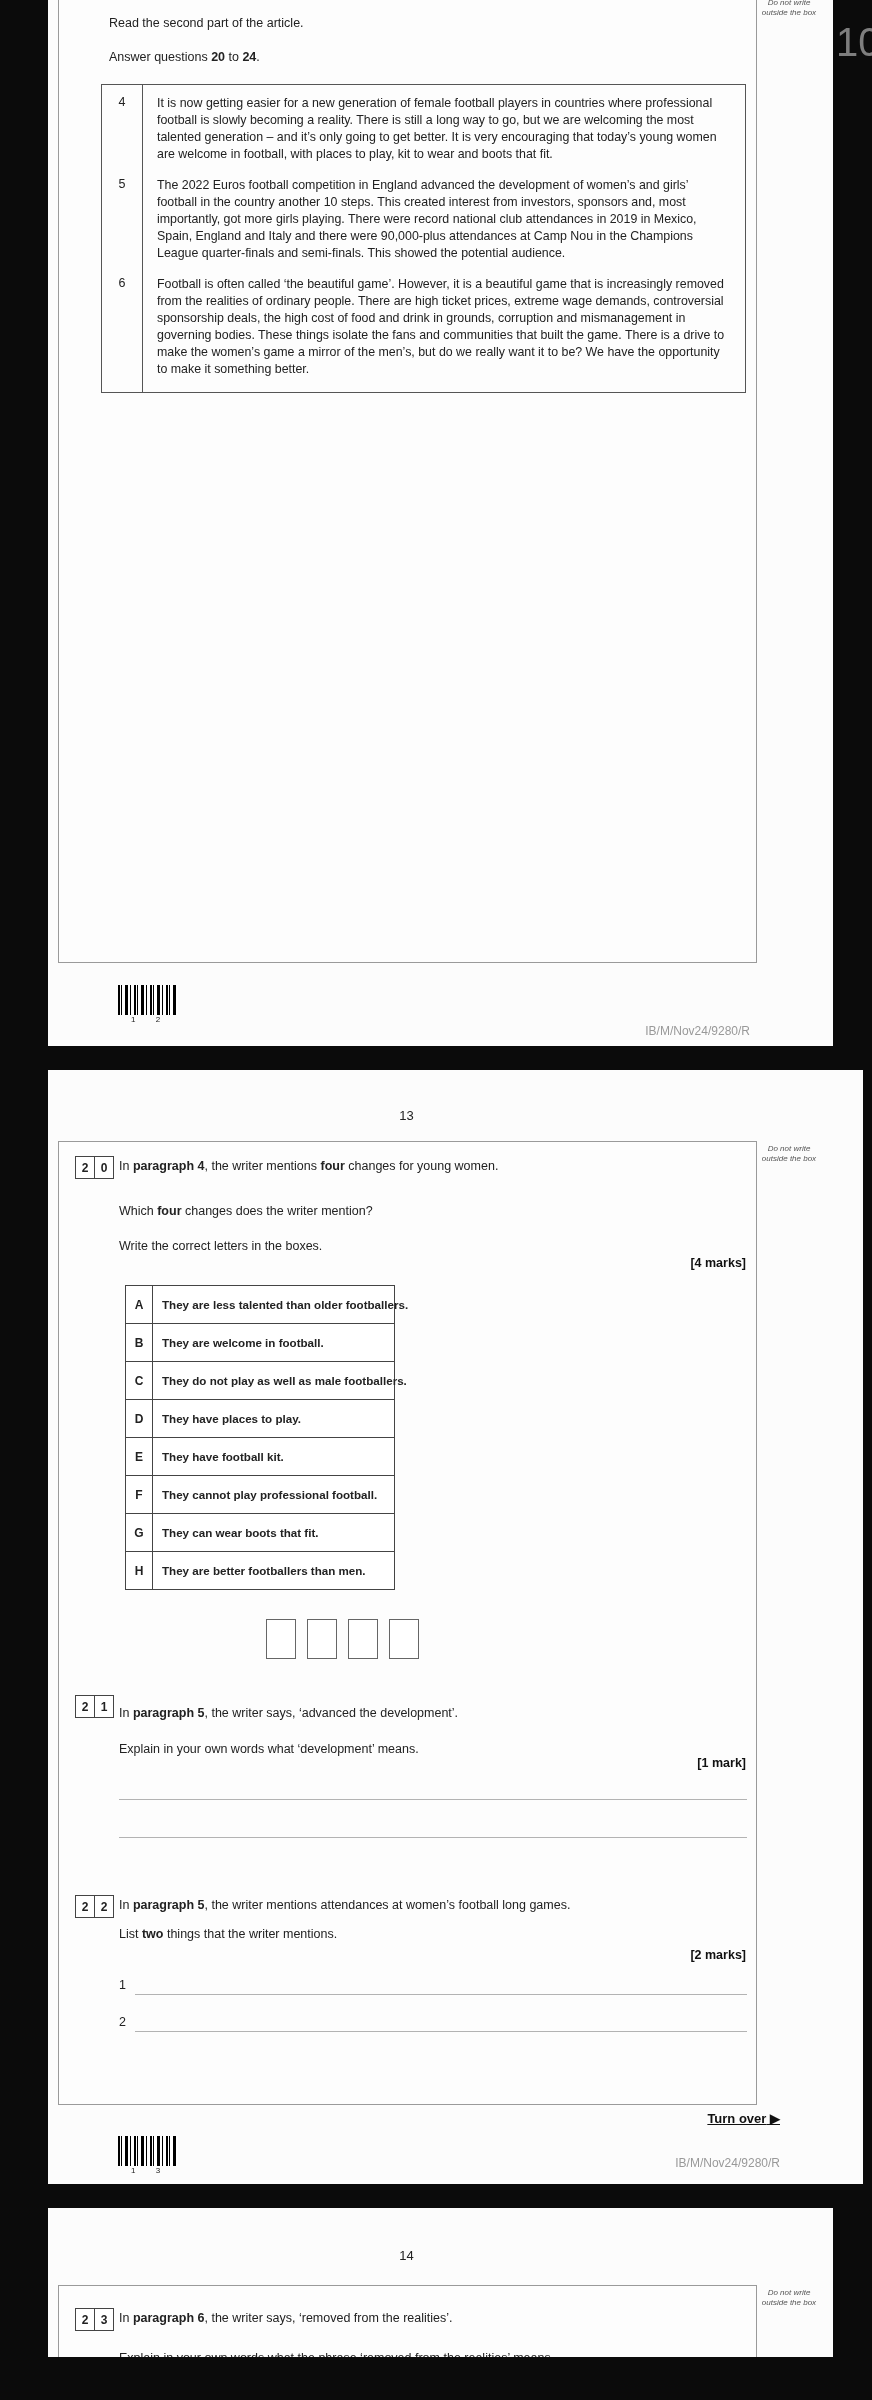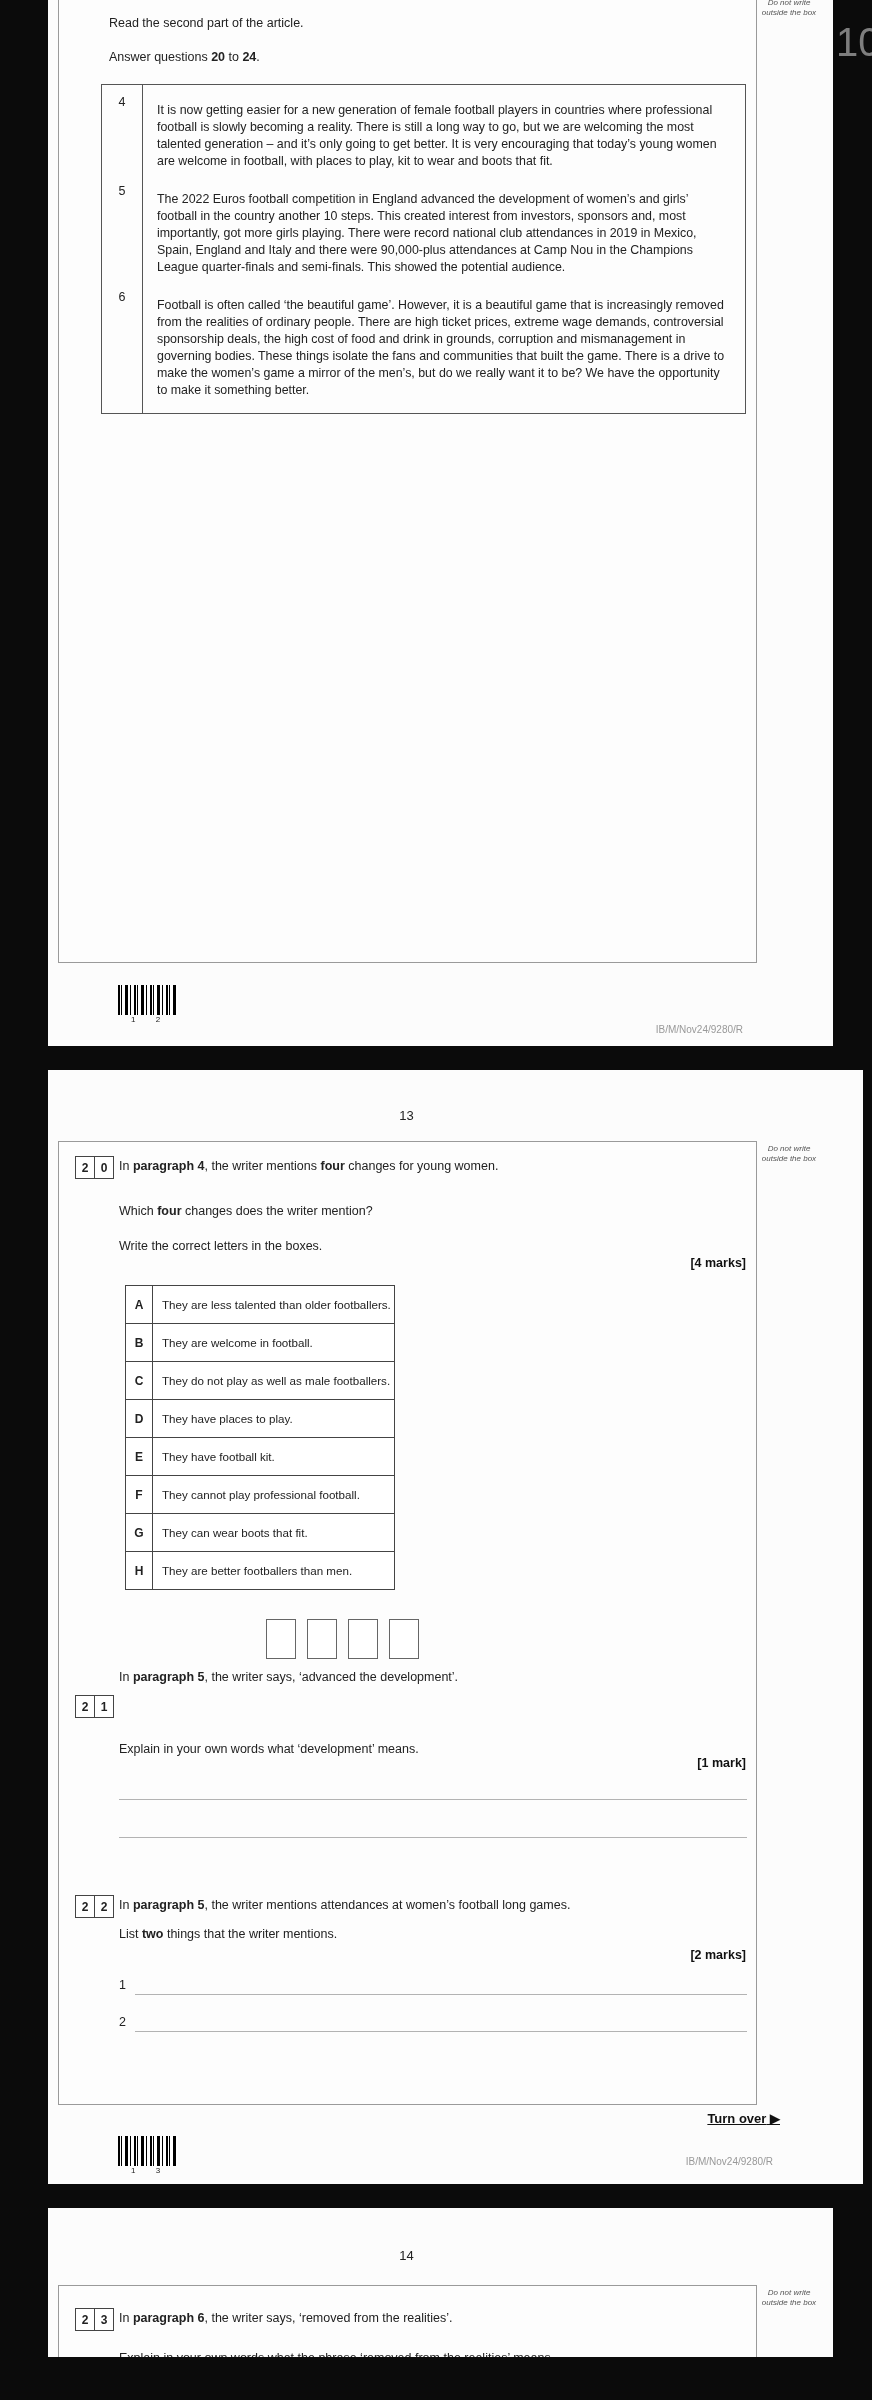--- a/index.html
+++ b/index.html
@@ -31,53 +31,53 @@
   #page13 .pagenum{top:38px;}
   #page14 .pagenum{top:40px;}
 
   .instr{position:absolute;left:50px;font-size:12.5px;margin:0;}
 
   .passage-box{position:absolute;left:42px;top:84px;width:645px;border:1px solid #555;
     box-sizing:border-box;background:#fdfdfd;}
   .p-divider{position:absolute;left:40px;top:0;bottom:0;width:1px;background:#555;}
   .p-row{display:flex;margin:10px 0 14px 0;}
   .p-num{width:40px;flex:0 0 40px;text-align:center;font-size:12.5px;}
-  .p-text{flex:1;padding:0 16px 0 15px;font-size:12.4px;line-height:17px;margin-top:7px;}
+  .p-text{flex:1;padding:0 16px 0 15px;font-size:12.4px;line-height:17px;}
 
   .qnum{position:absolute;left:16px;display:flex;}
   .qd{width:18px;height:21px;border:1px solid #444;background:#fff;display:flex;
     align-items:center;justify-content:center;font-weight:bold;font-size:12px;}
   .qd + .qd{border-left:none;}
   .qtext{position:absolute;left:60px;font-size:12.5px;margin:0;}
   .marks{position:absolute;right:10px;font-weight:bold;font-size:12.5px;color:#111;}
 
   .opt-table{position:absolute;left:66px;top:143px;width:270px;border-top:1px solid #444;}
   .opt-row{display:flex;height:37px;border:1px solid #444;border-top:none;background:#fff;}
   .opt-letter{width:26px;flex:0 0 26px;border-right:1px solid #444;display:flex;
     align-items:center;justify-content:center;font-weight:bold;font-size:12px;}
-  .opt-text{flex:1;display:flex;align-items:center;padding-left:9px;font-size:11.6px;white-space:nowrap;}
+  .opt-text{flex:1;display:flex;align-items:center;padding-left:9px;font-size:11.6px;white-space:nowrap;font-weight:bold;}
 
   .lbox-row{position:absolute;left:207px;top:477px;display:flex;gap:11px;}
   .lbox{width:28px;height:38px;border:1px solid #666;background:#fff;}
 
   .ansline{position:absolute;left:60px;width:628px;height:0;border-bottom:1px solid #b3b3b3;}
 
   .listrow{position:absolute;left:60px;width:628px;display:flex;font-size:12.5px;}
   .listrow .lnum{width:16px;flex:0 0 16px;}
   .listrow .lline{flex:1;border-bottom:1px solid #b3b3b3;height:16px;}
 
   .barcode{position:absolute;left:70px;width:60px;}
   #page12 .barcode{top:985px;}
   #page13 .barcode{top:1066px;}
   .bc-stripes{height:30px;background:repeating-linear-gradient(90deg,
     #000 0 2px,#fff 2px 3px,#000 3px 4px,#fff 4px 7px,#000 7px 10px,
     #fff 10px 12px,#000 12px 13px,#fff 13px 16px);}
   .bc-label{font-size:8px;letter-spacing:9px;padding-left:13px;color:#222;}
 
-  .docref{position:absolute;right:90px;font-size:10px;color:#999;text-align:right;}
+  .docref{position:absolute;right:83px;font-size:12px;color:#999;text-align:right;}
   #page12 .docref{top:1024px;}
   #page13 .docref{top:1086px;}
 
   .turnover{position:absolute;right:83px;top:1041px;font-weight:bold;font-size:13px;color:#111;text-decoration:underline;}
   b{font-weight:bold;}
 </style>
 </head>
 <body>
 
 <div class="side-num">10</div>
@@ -167,21 +167,21 @@
       <div class="lbox"></div>
       <div class="lbox"></div>
       <div class="lbox"></div>
       <div class="lbox"></div>
     </div>
 
     <div class="qnum" style="top:553px">
       <div class="qd">2</div>
       <div class="qd">1</div>
     </div>
-    <p class="qtext" style="top:528px"><span>In </span><b>paragraph 5</b><span>, the writer says, ‘advanced the development’.</span></p>
+    <p class="qtext" style="top:564px"><span>In </span><b>paragraph 5</b><span>, the writer says, ‘advanced the development’.</span></p>
     <p class="qtext" style="top:600px">Explain in your own words what ‘development’ means.</p>
     <div class="marks" style="top:614px">[1 mark]</div>
     <div class="ansline" style="top:657px"></div>
     <div class="ansline" style="top:695px"></div>
 
     <div class="qnum" style="top:753px">
       <div class="qd">2</div>
       <div class="qd">2</div>
     </div>
     <p class="qtext" style="top:756px"><span>In </span><b>paragraph 5</b><span>, the writer mentions attendances at women’s football long games.</span></p>

